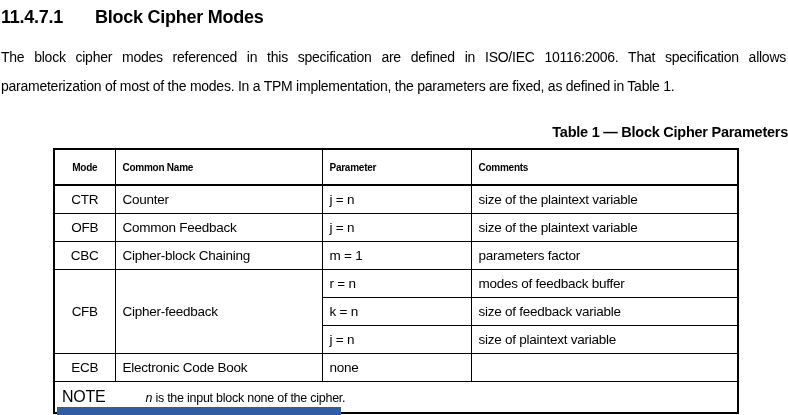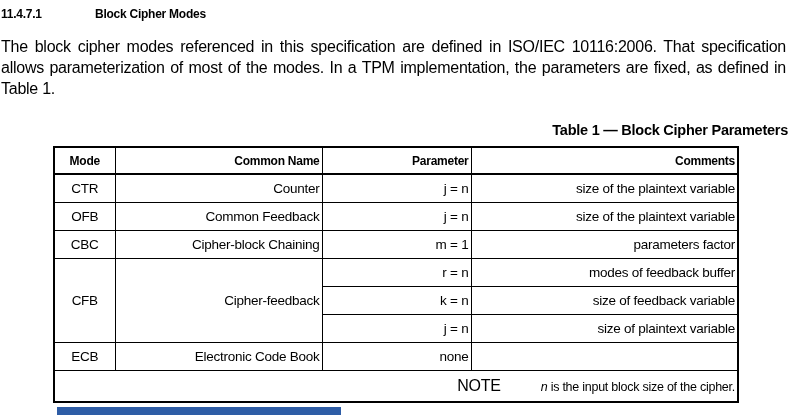--- a/index.html
+++ b/index.html
@@ -6,26 +6,26 @@
   html, body { margin: 0; padding: 0; }
   body {
     width: 788px; height: 415px;
     background: #ffffff; color: #000000;
     font-family: "Liberation Sans", "DejaVu Sans", sans-serif;
     letter-spacing: -0.25px;
     position: relative; overflow: hidden;
   }
   .heading {
     margin: 7px 1px 0 1px;
-    font-size: 12px; font-weight: bold;
+    font-size: 18px; font-weight: bold;
   }
   .heading .num { display: inline-block; min-width: 94px; }
   .para {
     margin: 15px 2px 16px 1px;
-    font-size: 16px; line-height: 21px;
+    font-size: 14px; line-height: 29px;
     text-align: justify;
     -moz-text-align-last: left; text-align-last: left;
   }
   .caption {
     margin: 23px 0 0 0;
     font-size: 14.5px; font-weight: bold;
     text-align: right;
   }
   table.params {
     margin: 8px 0 0 53px;
@@ -35,27 +35,27 @@
   }
   col.c-mode { width: 61px; }
   col.c-name { width: 207px; }
   col.c-param { width: 149px; }
   col.c-comment { width: 267px; }
   th, td {
     border: 1px solid #000;
     font-size: 13.5px;
     height: 28px;
     padding: 0 2px 0 7px;
-    text-align: right; vertical-align: middle;
+    text-align: left; vertical-align: middle;
     overflow: hidden; white-space: nowrap;
   }
   th {
-    font-size: 12px; font-weight: bold;
+    font-size: 10px; font-weight: bold;
     border-bottom: 2px solid #000;
-    height: 27px;
+    height: 36px;
   }
   th.mode, td.mode { text-align: center; padding: 0; }
   tr.note-row td {
     border-left: none; border-right: none; border-bottom: none;
     height: 32px; font-size: 12.5px;
   }
   .note-label { font-size: 16px; }
   .note-body { margin-left: 40px; }
   .note-var { font-style: italic; }
   .accent-bar {
@@ -120,18 +120,18 @@
       <td>j = n</td>
       <td>size of plaintext variable</td>
     </tr>
     <tr>
       <td class="mode">ECB</td>
       <td>Electronic Code Book</td>
       <td>none</td>
       <td></td>
     </tr>
     <tr class="note-row">
-      <td colspan="4"><span class="note-label">NOTE</span><span class="note-body"><i class="note-var">n</i><span> is the input block size of the cipher.</span></span></td>
+      <td colspan="4"><span class="note-label">NOTE</span><span class="note-body"><i class="note-var">n</i><span> is the input block none of the cipher.</span></span></td>
     </tr>
   </tbody>
 </table>
 
 <div class="accent-bar"></div>
 
 </body></html>

